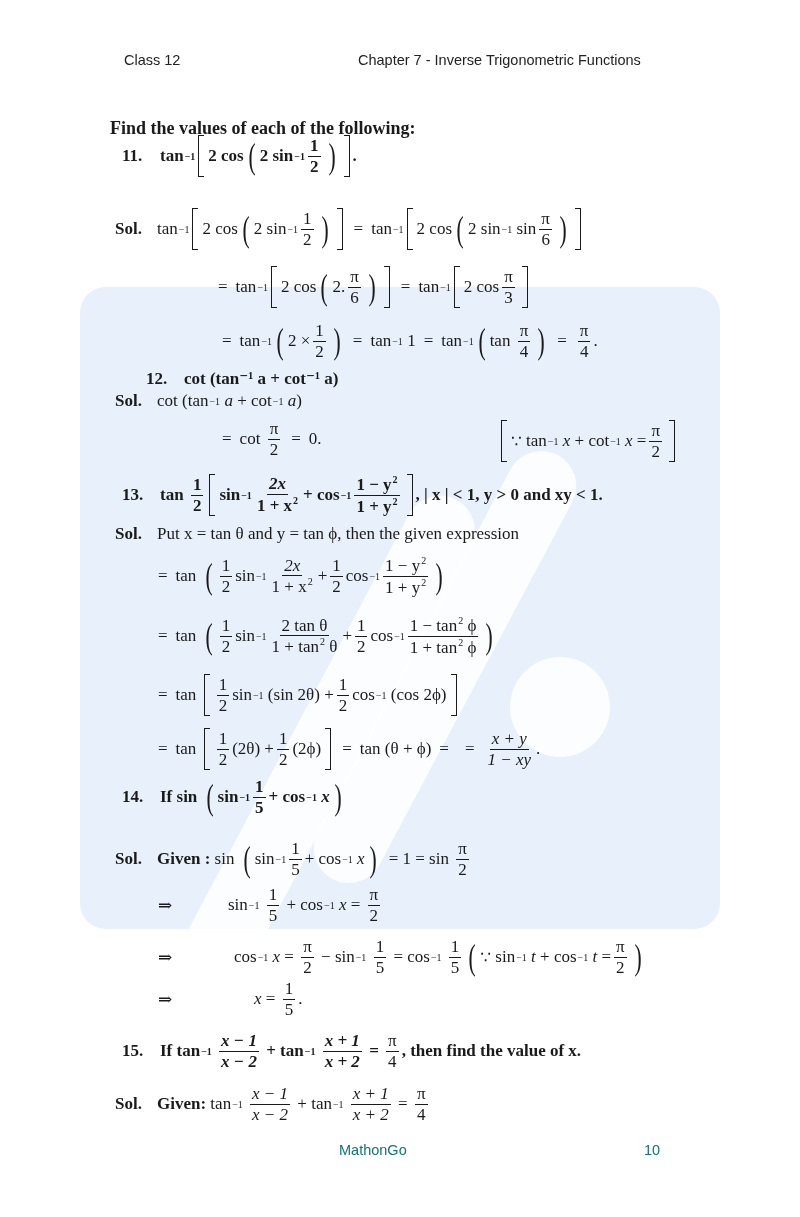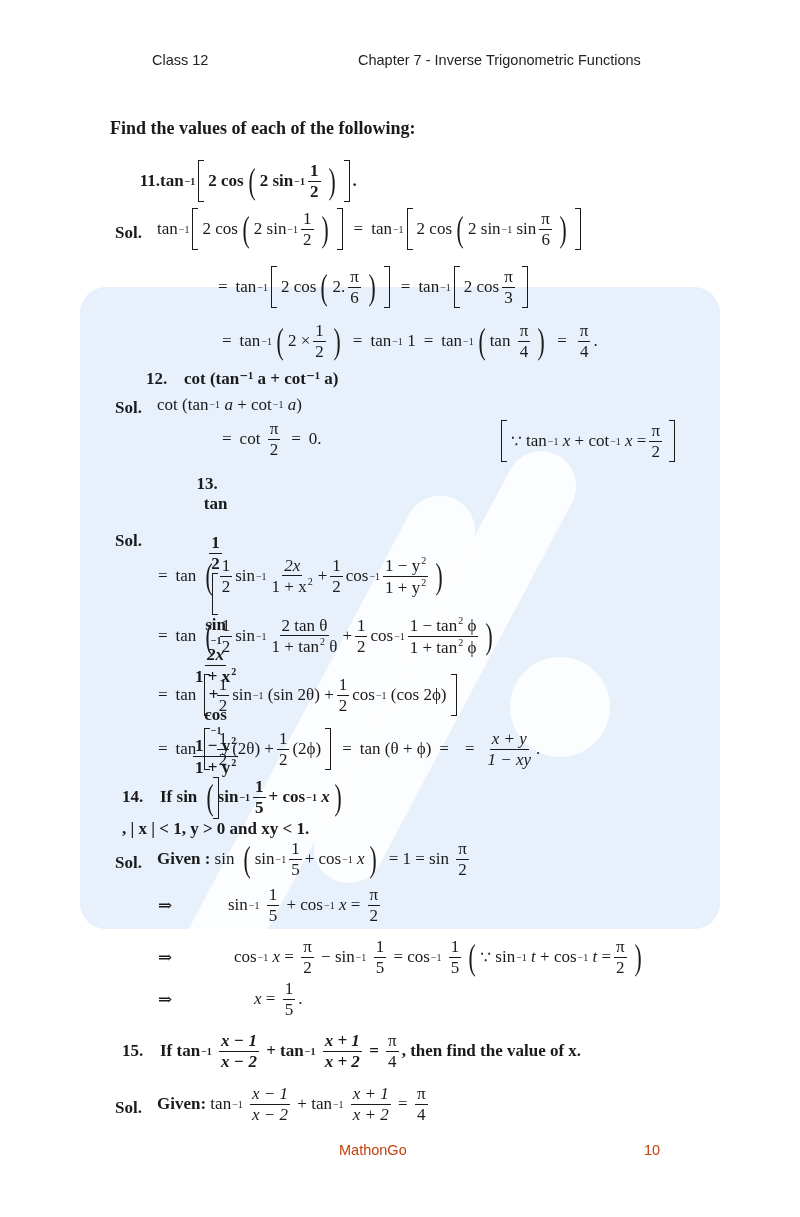--- a/index.html
+++ b/index.html
@@ -1,51 +1,51 @@
 <!DOCTYPE html>
 <html><head>
   <meta charset="utf-8">
   <style>
     html, body { margin:0; padding:0; background:#ffffff; }
     body { width:800px; height:1217px; position:relative; overflow:hidden;
            font-family:"Liberation Serif","DejaVu Serif",serif; color:#1a1a1a; }
     .hdr { position:absolute; top:52px; font-family:"Liberation Sans","DejaVu Sans",sans-serif; font-size:14.5px; color:#222; }
-    .ftr { position:absolute; top:1142px; font-family:"Liberation Sans","DejaVu Sans",sans-serif; font-size:14.5px; color:#c2410c; }
+    .ftr { position:absolute; top:1142px; font-family:"Liberation Sans","DejaVu Sans",sans-serif; font-size:14.5px; color:#0f766e; }
     .wm { position:absolute; left:80px; top:287px; width:640px; height:642px; background:#e8f0fb; border-radius:26px; overflow:hidden; z-index:0; }
     .stripe { position:absolute; background:#ffffff; opacity:0.85; border-radius:40px; transform:rotate(28deg); }
     .dot { position:absolute; background:#ffffff; opacity:0.85; border-radius:50%; }
     .line { position:absolute; z-index:1; white-space:nowrap; font-size:17px; display:flex; align-items:center; }
     .b { font-weight:bold; }
     .i { font-style:italic; }
     .num { display:inline-block; width:38px; font-weight:bold; }
-    .sol { display:inline-block; width:42px; font-weight:bold;margin-top:7px; }
+    .sol { display:inline-block; width:42px; font-weight:bold; }
     sup { font-size:10px; vertical-align:7px; margin-left:1px; }
     .frac { display:inline-flex; flex-direction:column; align-items:center; vertical-align:middle; margin:0 3px; line-height:1.05; }
     .frac > span:first-child { border-bottom:1px solid #1a1a1a; padding:0 2px 1px; }
     .frac > span:last-child { padding:1px 2px 0; }
     .br { font-size:36px; font-weight:normal; line-height:1; margin:0 2px; transform:scaleX(0.6); display:inline-block; }
     .sq { display:inline-block; border:1.3px solid #1a1a1a; border-right:none; width:5px; height:40px; margin:0 4px 0 3px; }
     .sqr { display:inline-block; border:1.3px solid #1a1a1a; border-left:none; width:5px; height:40px; margin:0 3px 0 4px; }
     .sp { display:inline-block; width:8px; }
   </style>
 </head>
 <body>
 
-<div class="hdr" style="left:152px">Class 12</div>
+<div class="hdr" style="left:124px">Class 12</div>
 <div class="hdr" style="left:358px">Chapter 7 - Inverse Trigonometric Functions</div>
 
 <div class="wm">
   <div class="stripe" style="left:210px; top:180px; width:70px; height:560px;"></div>
   <div class="stripe" style="left:330px; top:140px; width:70px; height:480px;"></div>
   <div class="dot" style="left:430px; top:370px; width:100px; height:100px;"></div>
 </div>
 
 <div class="line b" style="left:110px; top:118px; font-size:18px;">Find the values of each of the following:</div>
 
-<div class="line b" style="left:122px; top:160px;text-align:right;">
+<div class="line b" style="left:122px; top:135px;">
   <span class="num">11.</span>
   <span>tan</span><sup>−1</sup>
   <span class="sq"></span>
   <span>2</span>&nbsp;<span>cos</span>
   <span class="br">(</span>
   <span>2</span>&nbsp;<span>sin</span><sup>−1</sup>
   <span class="frac">
       <span>1</span>
       <span>2</span>
     </span>
@@ -152,21 +152,21 @@
   <span class="sq"></span>
   <span>∵</span>&nbsp;
   <span>tan</span><sup>−1</sup>&nbsp;<span class="i">x</span>&nbsp;+&nbsp;<span>cot</span><sup>−1</sup>&nbsp;<span class="i">x</span>&nbsp;=
   <span class="frac">
       <span>π</span>
       <span>2</span>
     </span>
   <span class="sqr"></span>
 </div>
 
-<div class="line b" style="left:122px; top:474px;flex-direction:column;">
+<div class="line b" style="left:122px; top:474px;">
   <span class="num">13.</span>
   <span>tan</span>&nbsp;
   <span class="frac">
       <span>1</span>
       <span>2</span>
     </span>
   <span class="sq"></span>
   <span>sin</span><sup>−1</sup>
   <span class="frac">
       <span class="i">2x</span>
@@ -176,20 +176,21 @@
   <span class="frac">
       <span><span>1 − y</span><sup>2</sup></span>
       <span><span>1 + y</span><sup>2</sup></span>
     </span>
   <span class="sqr"></span>
   <span>, | x | &lt; 1, y &gt; 0 and xy &lt; 1.</span>
 </div>
 
 <div class="line" style="left:115px; top:524px;">
   <span class="sol">Sol.</span>
+  <span>Put x = tan θ and y = tan ϕ, then the given expression</span>
 </div>
 <div class="line" style="left:158px; top:556px;">
   <span>=</span><span class="sp"></span>
   <span>tan</span>&nbsp;
   <span class="br">(</span>
   <span class="frac">
       <span>1</span>
       <span>2</span>
     </span>
   <span>sin</span><sup>−1</sup>

